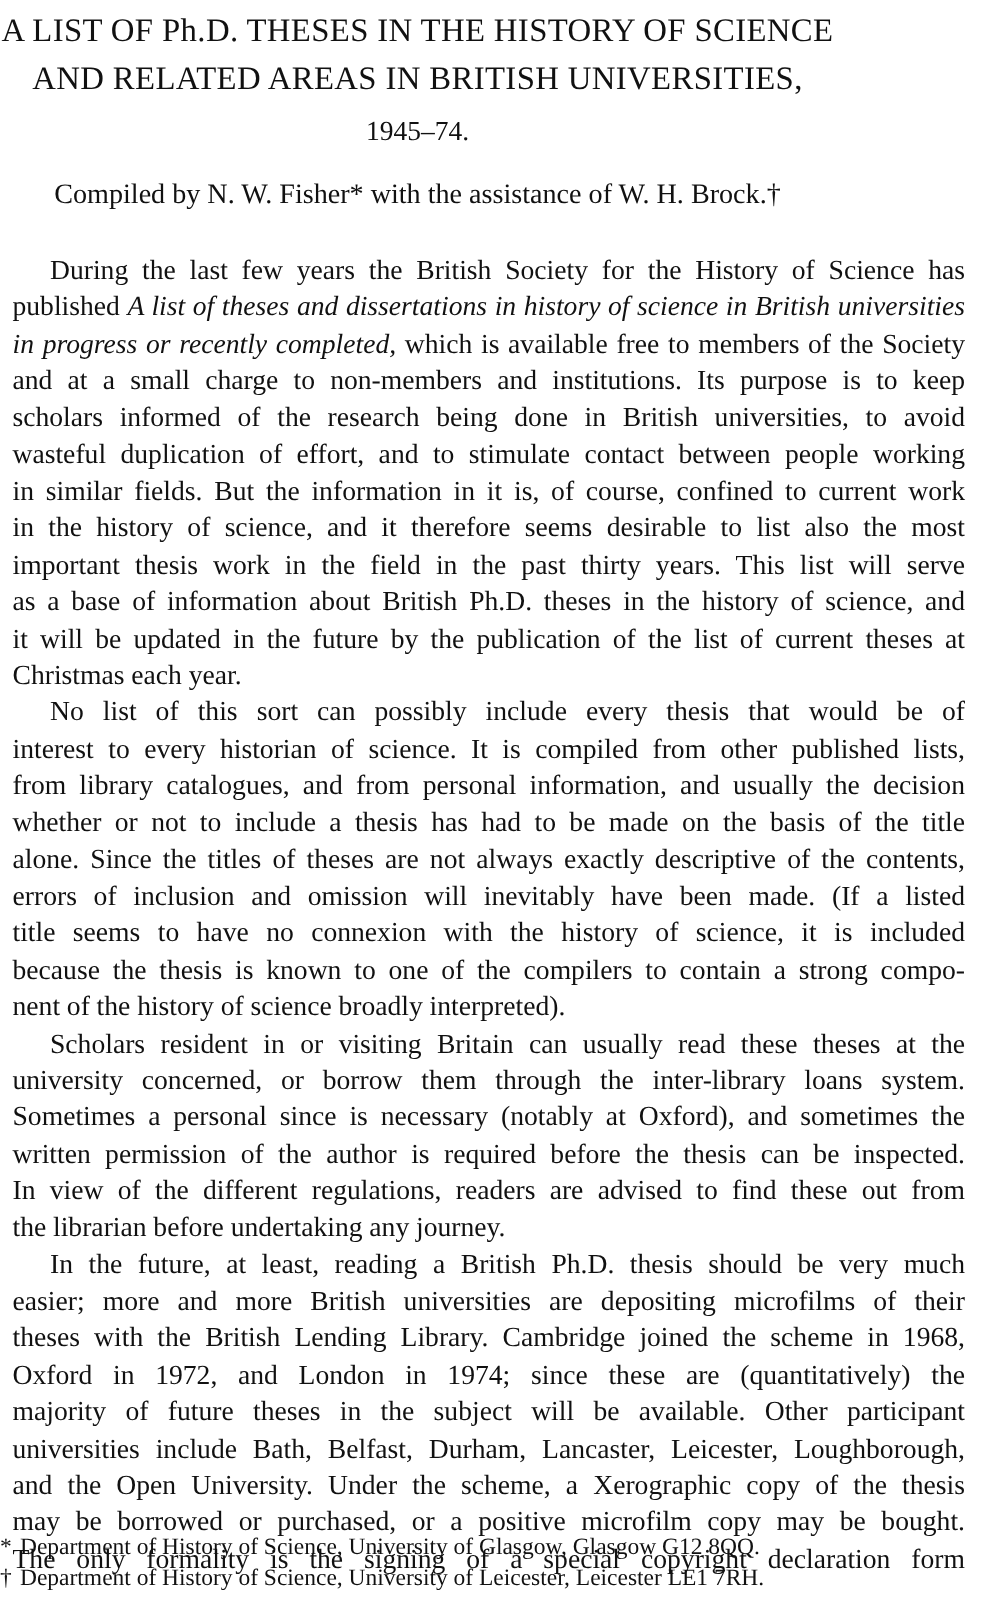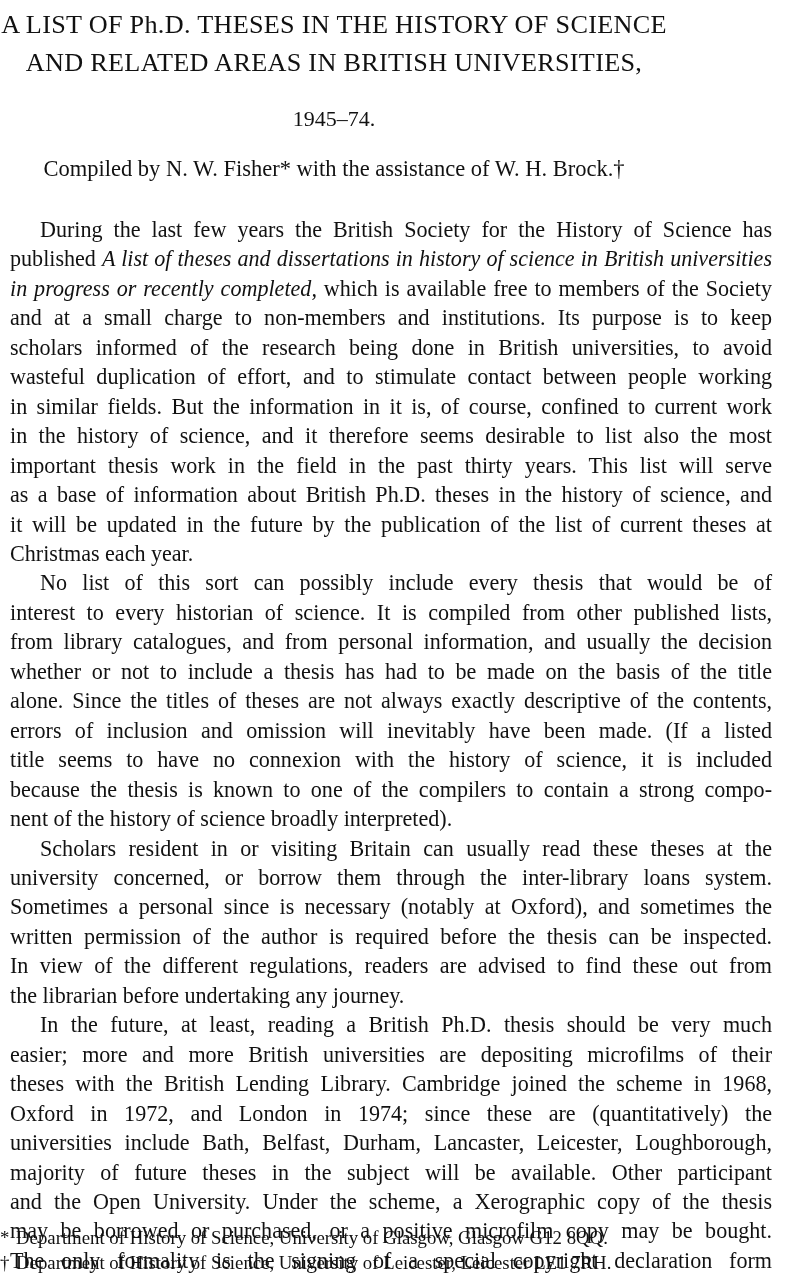--- a/index.html
+++ b/index.html
@@ -32,21 +32,21 @@
     letter-spacing: 0.3px;
     line-height: 38px;
     white-space: nowrap;
     font-weight: 400;
   }
   .title-line-1 { font-size: 26.2px; }
   .title-line-2 { font-size: 26.2px; }
   .title-years {
     font-size: 22px;
     line-height: 40px;
-    margin-top: 17px;
+    margin-top: 3px;
   }
   .byline {
     font-size: 22.5px;
     line-height: 30px;
     margin-top: 15px;
     text-align: center;
   }
 
   
   .body-wrap {
@@ -143,22 +143,22 @@
         <span class="ln">Sometimes a personal since is necessary (notably at Oxford), and sometimes the</span>
         <span class="ln">written permission of the author is required before the thesis can be inspected.</span>
         <span class="ln">In view of the different regulations, readers are advised to find these out from</span>
         <span class="ln last">the librarian before undertaking any journey.</span>
       </p>
     <p class="para">
         <span class="ln"><span class="ind"></span>In the future, at least, reading a British Ph.D. thesis should be very much</span>
         <span class="ln">easier; more and more British universities are depositing microfilms of their</span>
         <span class="ln">theses with the British Lending Library. Cambridge joined the scheme in 1968,</span>
         <span class="ln">Oxford in 1972, and London in 1974; since these are (quantitatively) the</span>
+        <span class="ln">majority of future theses in the subject will be available. Other participant</span>
         <span class="ln">universities include Bath, Belfast, Durham, Lancaster, Leicester, Loughborough,</span>
-        <span class="ln">majority of future theses in the subject will be available. Other participant</span>
         <span class="ln">and the Open University. Under the scheme, a Xerographic copy of the thesis</span>
         <span class="ln">may be borrowed or purchased, or a positive microfilm copy may be bought.</span>
         <span class="ln">The only formality is the signing of a special copyright declaration form</span>
       </p>
   </div>
 
   <div class="footnotes">
     <div class="fn"><span class="mk">*</span><span>Department of History of Science, University of Glasgow, Glasgow G12 8QQ.</span></div>
     <div class="fn"><span class="mk">†</span><span>Department of History of Science, University of Leicester, Leicester LE1 7RH.</span></div>
   </div>

